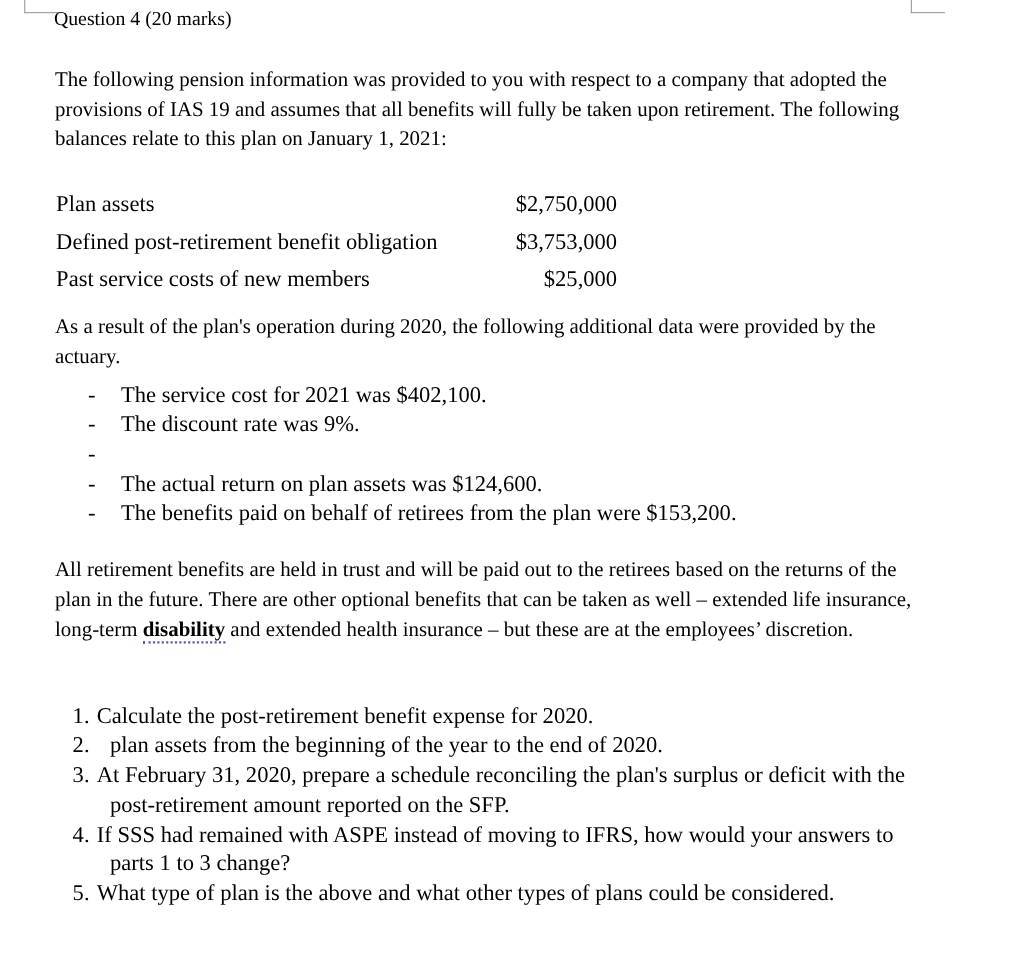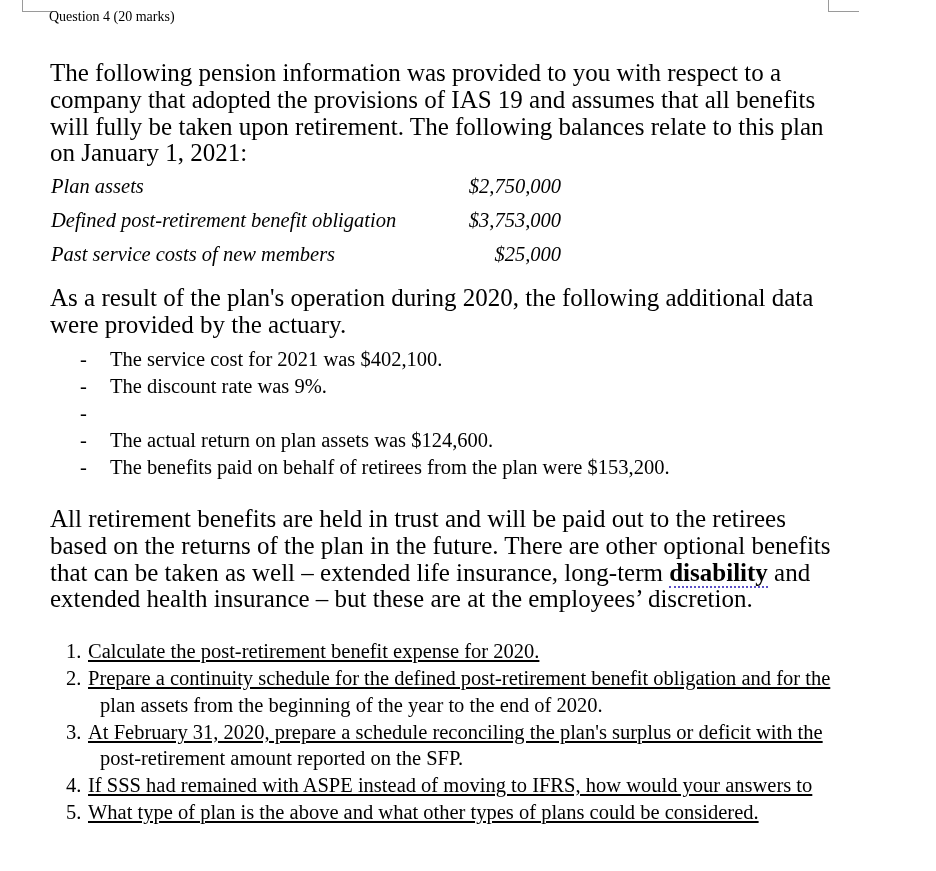--- a/index.html
+++ b/index.html
@@ -45,47 +45,46 @@
     left: 0;
     top: 0;
     width: 936px;
     padding: 0;
   }
 
   .heading {
     position: absolute;
     left: 49px;
     top: 4px;
-    font-size: 14px;
+    font-size: 18px;
     line-height: 26px;
     white-space: nowrap;
   }
 
   .para {
     position: absolute;
-    font-size: 25px;
+    font-size: 19px;
     line-height: 26.8px;
     text-align: left;
   }
 
   #para-intro {
     left: 50px;
     top: 60px;
     width: 790px;
   }
 
   
   .balances {
     position: absolute;
     left: 51px;
     top: 169px;
     width: 510px;
     border-collapse: collapse;
     font-size: 20.5px;
-    font-style: italic;
   }
   .balances td {
     padding: 0;
     height: 34px;
     vertical-align: middle;
     line-height: 34px;
     white-space: nowrap;
   }
   .balances td.label {
     text-align: left;
@@ -161,21 +160,20 @@
   .req-list li .num {
     position: absolute;
     left: 14px;
     top: 0;
     width: 24px;
     text-align: left;
   }
   .req-list li .txt {
     display: block;
     padding-left: 0;
-    text-decoration: underline;
   }
   .req-list li .cont {
     display: block;
     padding-left: 12px;
   }
 </style>
 </head>
 <body>
 
 <div class="corner-bracket tl"></div>
@@ -230,31 +228,31 @@
 
   <div class="para" id="para-trust"><span>All retirement benefits are held in trust and will be paid out to the retirees based on the returns of the plan in the future.  There are other optional benefits that can be taken as well – extended life insurance, long-term </span><span class="spell">disability</span><span> and extended health insurance – but these are at the employees’ discretion.</span></div>
 
   <ol class="req-list">
     <li>
       <span class="num">1.</span>
       <span class="txt">Calculate the post-retirement benefit expense for 2020.</span>
     </li>
     <li>
       <span class="num">2.</span>
-      <span class="txt">Prepare a continuity schedule for the defined post-retirement benefit obligation and for the</span>
       <span class="cont">plan assets from the beginning of the year to the end of 2020.</span>
     </li>
     <li>
       <span class="num">3.</span>
       <span class="txt">At February 31, 2020, prepare a schedule reconciling the plan's surplus or deficit with the</span>
       <span class="cont">post-retirement amount reported on the SFP.</span>
     </li>
     <li>
       <span class="num">4.</span>
       <span class="txt">If SSS had remained with ASPE instead of moving to IFRS, how would your answers to</span>
+      <span class="cont">parts 1 to 3 change?</span>
     </li>
     <li>
       <span class="num">5.</span>
       <span class="txt">What type of plan is the above and what other types of plans could be considered.</span>
     </li>
   </ol>
 
 </div>
 
 </body></html>

